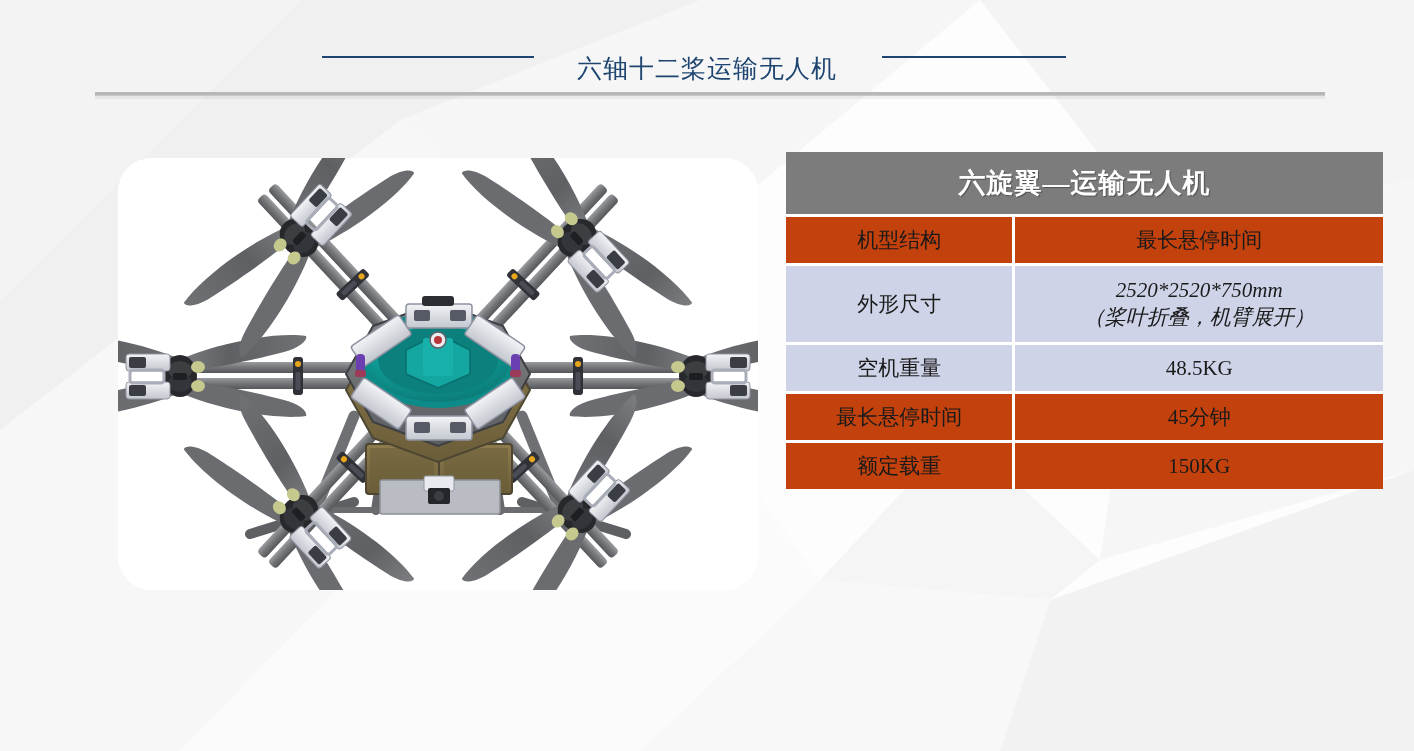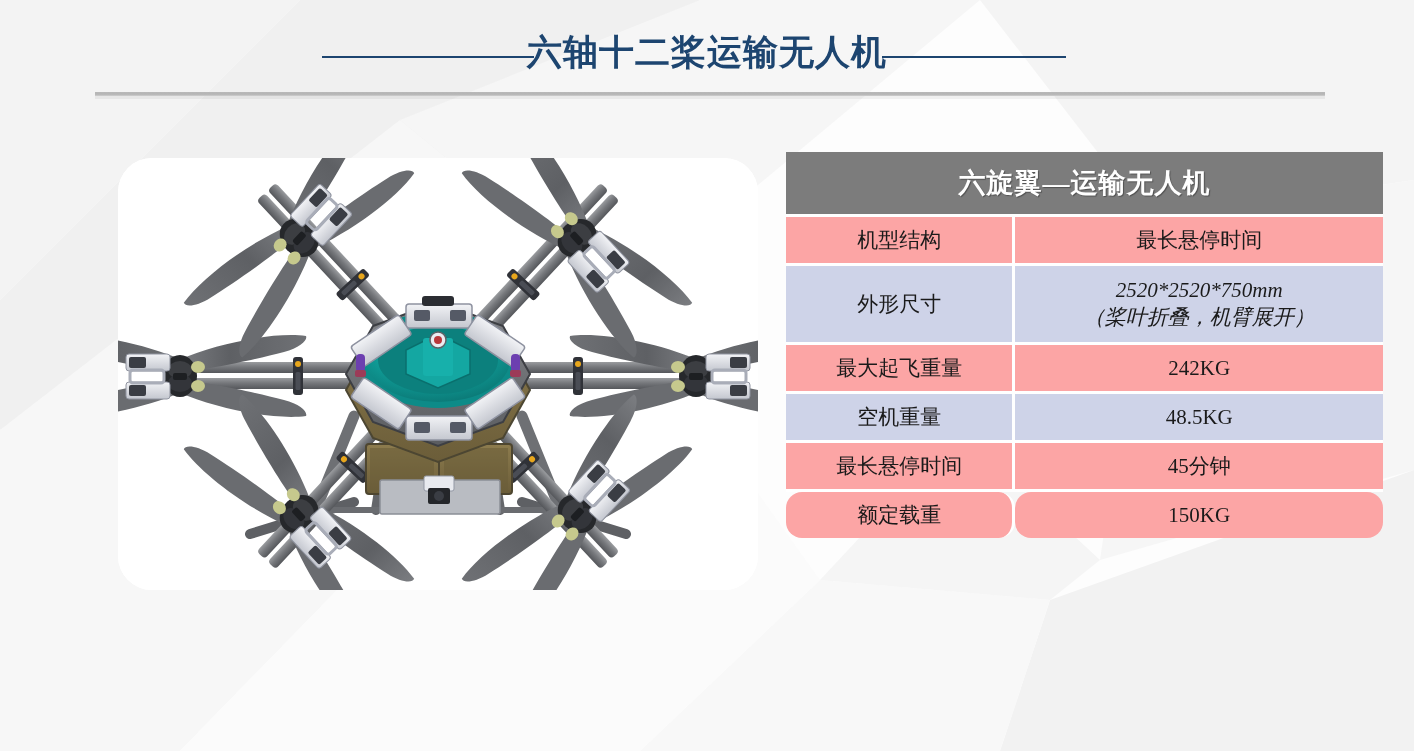--- a/index.html
+++ b/index.html
@@ -32,25 +32,25 @@
   
   #title-band {
     position: absolute;
     left: 0; top: 0;
     width: 1414px;
     height: 110px;
   }
   #title-text {
     position: absolute;
     left: 0;
-    top: 30px;
+    top: 46px;
     width: 1414px;
     text-align: center;
-    font-size: 35px;
-    font-weight: bold;
+    font-size: 25px;
+    font-weight: normal;
     letter-spacing: 1px;
     color: #1d4570;
     line-height: 44px;
     white-space: nowrap;
   }
   .title-rule {
     position: absolute;
     top: 56px;
     height: 0;
     border-top: 2px solid #1d4570;
@@ -110,25 +110,25 @@
     font-family: "Liberation Serif", "DejaVu Serif", serif;
     font-size: 21px;
     color: #1a1a1a;
     text-align: center;
     vertical-align: middle;
     border-right: 3px solid #ffffff;
     border-bottom: 3px solid #ffffff;
     padding: 0 2px;
   }
   #spec-table td:last-child { border-right: none; }
-  #spec-table tr:last-child td { border-bottom: none; border-radius: 16px; }
+  #spec-table tr:last-child td { border-bottom: none; }
   #spec-table .col-label { width: 228px; }
   #spec-table .col-value { width: 369px; }
   .row-a td { background: #ced3e8; }
-  .row-b td { background: #fca5a5; }
+  .row-b td { background: #c2410c; }
   .cell-line2 { display: block; font-style: italic; }
   .r-tall td { height: 76px; }
   .r-std  td { height: 46px; }
 </style>
 </head>
 <body>
 
 <div id="slide">
 
   <svg id="bg-facets" viewBox="0 0 1414 751" preserveAspectRatio="none">
@@ -372,24 +372,20 @@
       </tr>
 
       <tr class="row-a r-tall">
         <td class="col-label">外形尺寸</td>
         <td class="col-value">
           <span class="cell-line2">2520*2520*750mm</span>
           <span class="cell-line2">（桨叶折叠，机臂展开）</span>
         </td>
       </tr>
 
-      <tr class="row-b r-std">
-        <td class="col-label">最大起飞重量</td>
-        <td class="col-value">242KG</td>
-      </tr>
 
       <tr class="row-a r-std">
         <td class="col-label">空机重量</td>
         <td class="col-value">48.5KG</td>
       </tr>
 
       <tr class="row-b r-std">
         <td class="col-label">最长悬停时间</td>
         <td class="col-value">45分钟</td>
       </tr>

